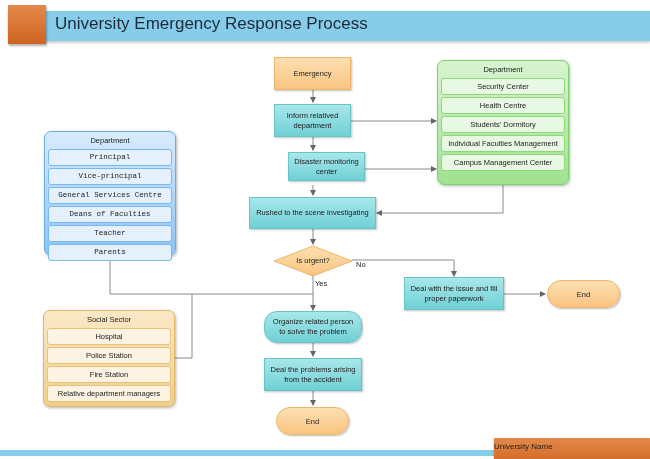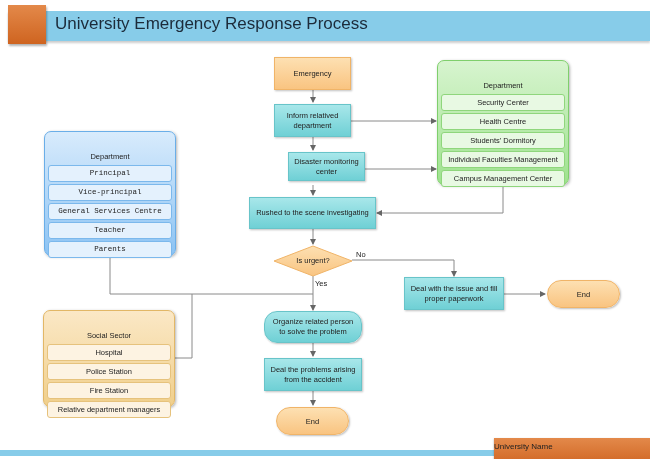--- a/index.html
+++ b/index.html
@@ -8,21 +8,21 @@
   .title-bar { left:8px; top:11px; width:642px; height:30px; background:#87cce9; box-shadow:0 2px 2px rgba(0,0,0,0.2); }
   .title-square { left:8px; top:5px; width:38px; height:39px; background:linear-gradient(#e3894a,#cf6420); box-shadow:1px 2px 2px rgba(0,0,0,0.3); }
   .title-text { left:55px; top:13px; font-size:17px; color:#1c2b3a; line-height:22px; white-space:nowrap; }
   .bottom-bar { left:0; top:450px; width:650px; height:6px; background:#87cce9; }
   .footer-box { left:494px; top:438px; width:156px; height:28px; background:linear-gradient(#e3894a,#cf6420); font-size:8px; color:#222; text-align:left; line-height:18px; box-shadow:0 1px 2px rgba(0,0,0,0.3); }
 
   .proc { background:linear-gradient(#a8e7ea,#6fd0d5); border:1px solid #68c4c9; font-size:7.5px; text-align:center; display:flex; align-items:center; justify-content:center; line-height:10px; padding:2px 4px; box-shadow:1px 1px 2px rgba(0,0,0,0.25); }
   .start { background:linear-gradient(#fde0b2,#f9c481); border:1px solid #f0b468; font-size:7.5px; display:flex; align-items:center; justify-content:center; box-shadow:1px 1px 2px rgba(0,0,0,0.25); }
   .term { background:linear-gradient(#fde0b2,#f9c481); border:1px solid #f0b468; border-radius:16px; font-size:7.5px; display:flex; align-items:center; justify-content:center; box-shadow:1px 1px 2px rgba(0,0,0,0.25); }
 
-  .group { border-radius:7px; box-shadow:1px 1px 3px rgba(0,0,0,0.3); padding:16px 3px; }
+  .group { border-radius:7px; box-shadow:1px 1px 3px rgba(0,0,0,0.3); padding:0 3px; }
   .group .ghead { font-size:7.5px; text-align:center; height:17px; line-height:17px; }
   .group .gitem { font-size:7.5px; text-align:center; height:15px; line-height:15px; margin-bottom:2px; border-radius:3px; }
   .g-green { background:linear-gradient(#d7f4cf,#9ee28e); border:1px solid #7fcf6c; }
   .g-green .gitem { background:#e8f9e3; border:1px solid #8fd67c; }
   .g-blue { background:linear-gradient(#d8ebfc,#8cc3f3); border:1px solid #6aaee8; }
   .g-blue .gitem { background:#e4f1fd; border:1px solid #7bb8ec;font-family:Liberation Mono, monospace; }
   .g-orange { background:linear-gradient(#fbe8c6,#f0cf8b); border:1px solid #e2b766; }
   .g-orange .gitem { background:#fdf3e2; border:1px solid #e6c27c; }
 
   .lbl { font-size:7.5px; }
@@ -67,21 +67,21 @@
 <svg class="abs" style="left:273px;top:245px;" width="80" height="32">
   <defs>
     <linearGradient id="dg" x1="0" y1="0" x2="0" y2="1">
       <stop offset="0" stop-color="#fde0b2"></stop>
         <stop offset="1" stop-color="#f9c481"></stop>
     </linearGradient>
   </defs>
   <polygon points="40,1 79,16 40,31 1,16" fill="url(#dg)" stroke="#f0b468"></polygon>
 </svg>
 <div class="abs lbl" style="left:273px;top:256px;width:80px;text-align:center;">Is urgent?</div>
-<div class="abs lbl" style="left:356px;top:250px;">No</div>
+<div class="abs lbl" style="left:356px;top:260px;">No</div>
 <div class="abs lbl" style="left:315px;top:279px;">Yes</div>
 
 <div class="abs proc" style="left:404px;top:277px;width:100px;height:33px;">Deal with the issue and fill proper paperwork</div>
 <div class="abs term" style="left:547px;top:280px;width:73px;height:28px;">End</div>
 
 <div class="abs proc" style="left:264px;top:311px;width:98px;height:32px;border-radius:13px;">Organize related person to solve the problem</div>
 <div class="abs proc" style="left:264px;top:358px;width:98px;height:33px;">Deal the problems arising from the accident</div>
 <div class="abs term" style="left:276px;top:407px;width:73px;height:28px;">End</div>
 
 <div class="abs group g-green" style="left:437px;top:60px;width:132px;height:125px;">
@@ -91,20 +91,21 @@
   <div class="gitem">Students' Dormitory</div>
   <div class="gitem">Individual Faculties Management</div>
   <div class="gitem">Campus Management Center</div>
 </div>
 
 <div class="abs group g-blue" style="left:44px;top:131px;width:132px;height:125px;">
   <div class="ghead">Department</div>
   <div class="gitem">Principal</div>
   <div class="gitem">Vice-principal</div>
   <div class="gitem">General Services Centre</div>
+  <div class="gitem">Deans of Faculties</div>
   <div class="gitem">Teacher</div>
   <div class="gitem">Parents</div>
 </div>
 
 <div class="abs group g-orange" style="left:43px;top:310px;width:132px;height:97px;">
   <div class="ghead">Social Sector</div>
   <div class="gitem">Hospital</div>
   <div class="gitem">Police Station</div>
   <div class="gitem">Fire Station</div>
   <div class="gitem">Relative department managers</div>

